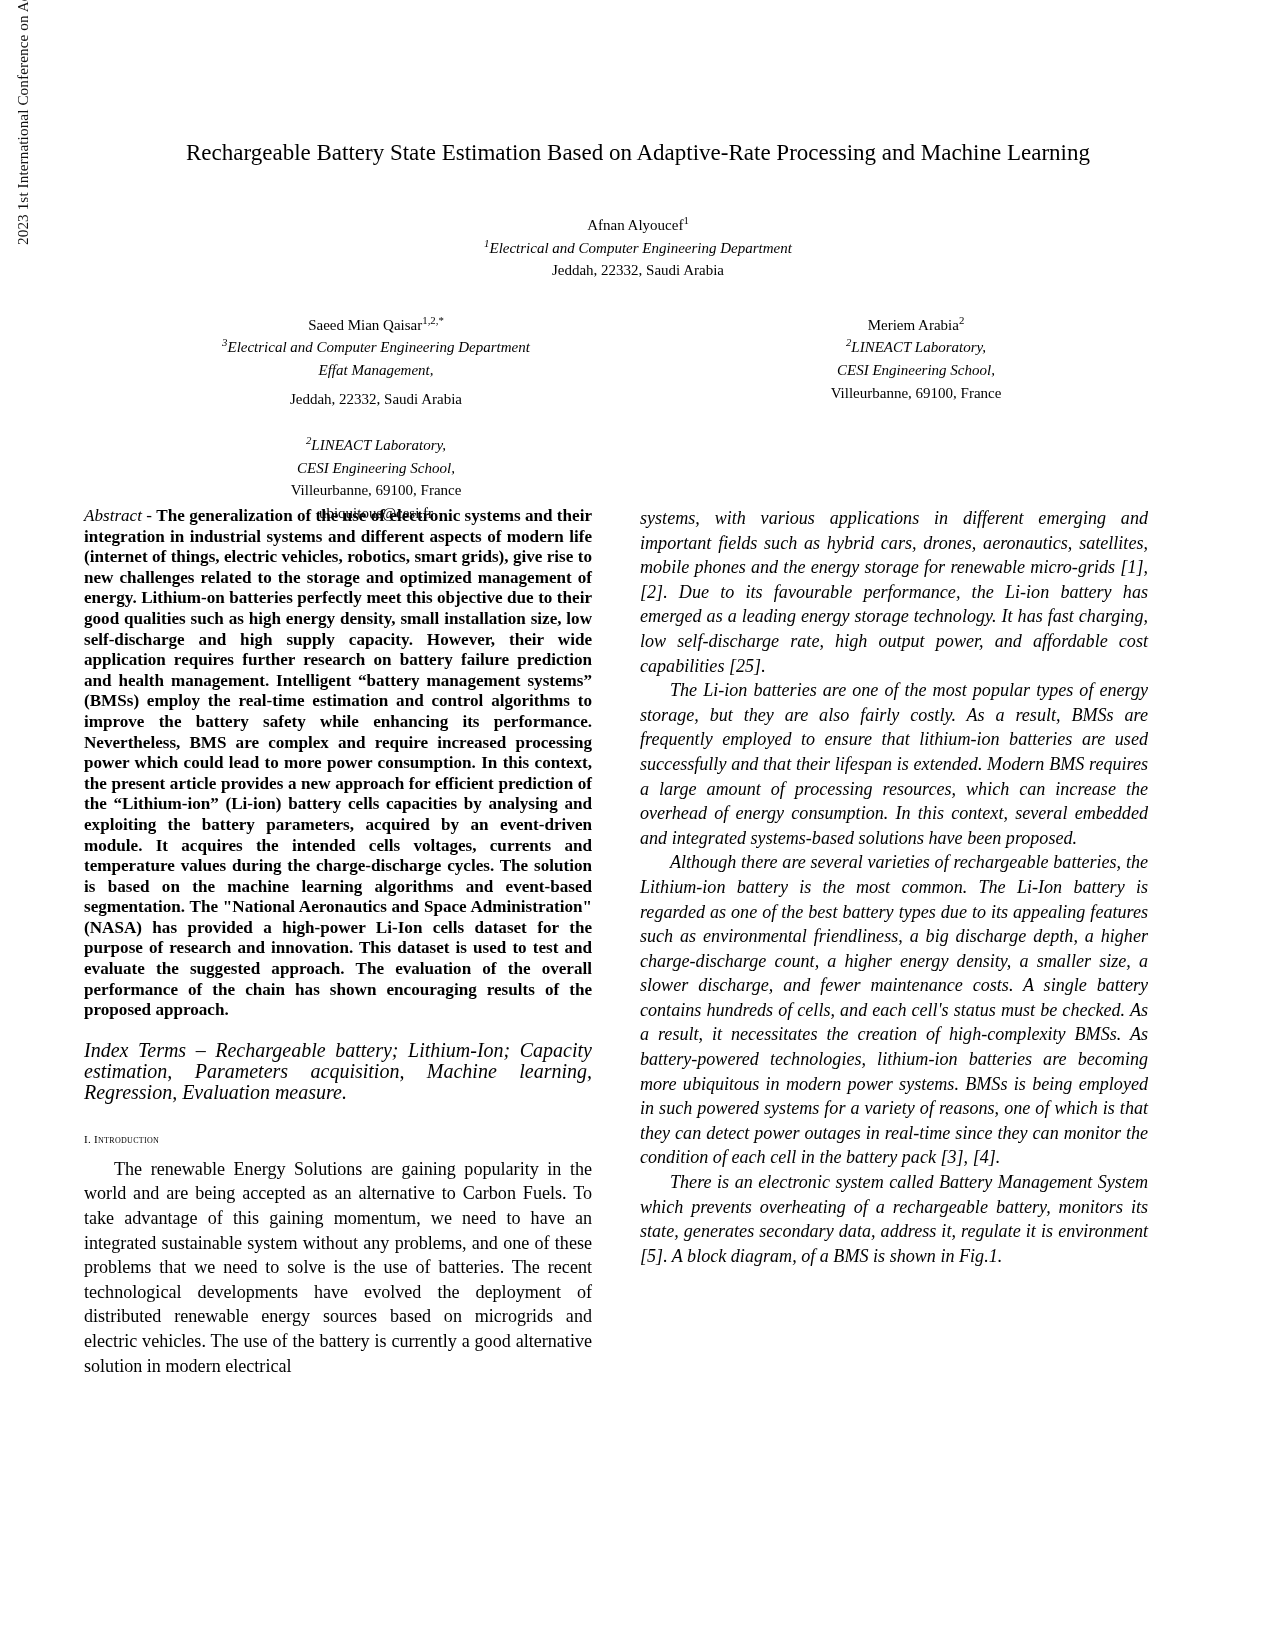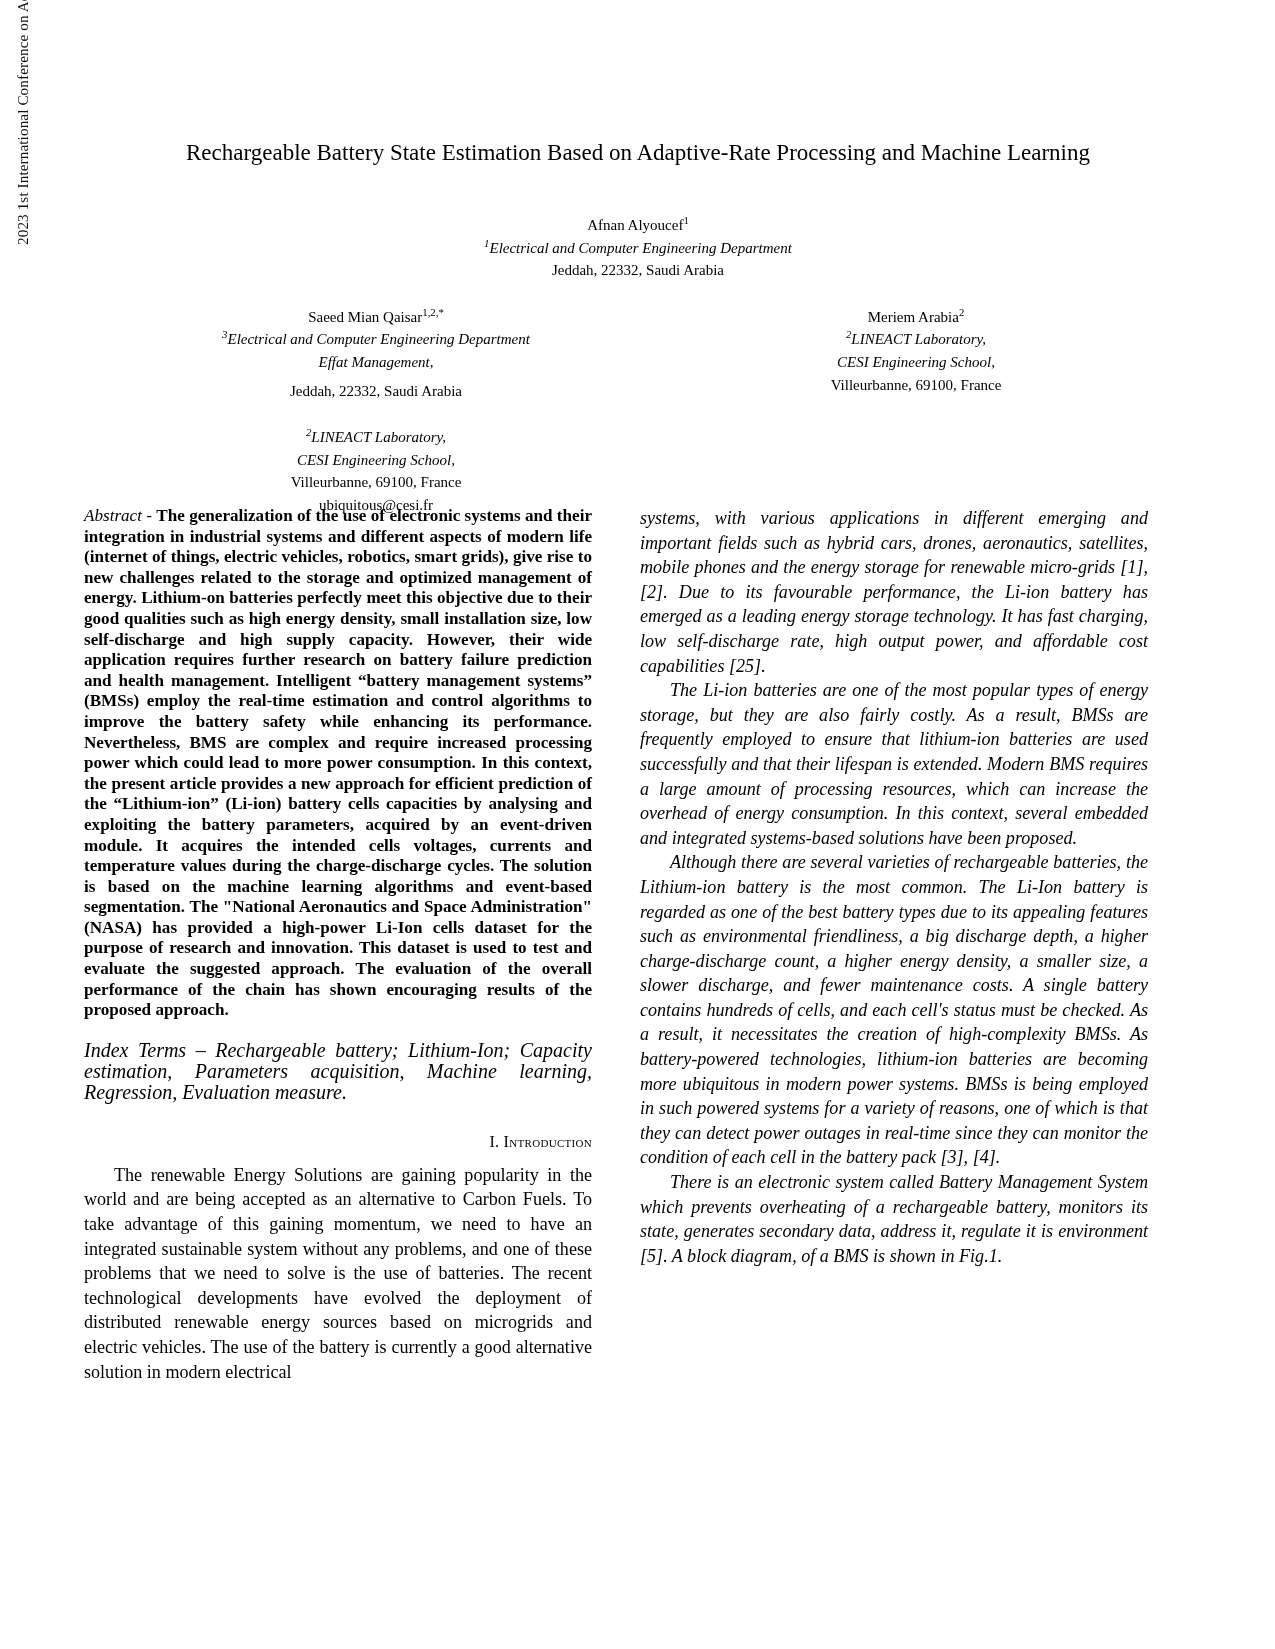--- a/index.html
+++ b/index.html
@@ -98,22 +98,22 @@
   }
   p.idx {
     margin: 19px 0 0 0;
     font-size: 20px;
     line-height: 21px;
     text-align: justify;
     font-style: italic;
   }
   h2.sec {
     margin: 30px 0 12px 0;
-    text-align: right;
-    font-size: 16px;
+    text-align: left;
+    font-size: 11px;
     font-weight: normal;
     font-variant: small-caps;
     letter-spacing: 0.3px;
   }
   p.body {
     margin: 0;
     font-size: 18.1px;
     line-height: 24.6px;
     text-align: justify;
     text-indent: 30px;
@@ -134,21 +134,21 @@
     <div class="auth-block">
       <div class="auth-name">
         <span>Afnan Alyoucef</span><sup>1</sup>
       </div>
       <div class="auth-aff">
         <sup>1</sup><span>Electrical and Computer Engineering Department</span>
       </div>
       <div class="auth-plain">Jeddah, 22332, Saudi Arabia</div>
     </div>
 
-    <div class="auth-row" style="height:250px; margin-top:24px;">
+    <div class="auth-row" style="height:250px; margin-top:32px;">
 
       <div class="auth-block block-left">
         <div class="auth-name">
           <span>Saeed Mian Qaisar</span><sup>1,2,*</sup>
         </div>
         <div class="auth-aff">
           <sup>3</sup><span>Electrical and Computer Engineering Department</span>
         </div>
         <div class="auth-aff">Effat Management,</div>
         <div class="auth-plain" style="margin-top:6px;">Jeddah, 22332, Saudi Arabia</div>

